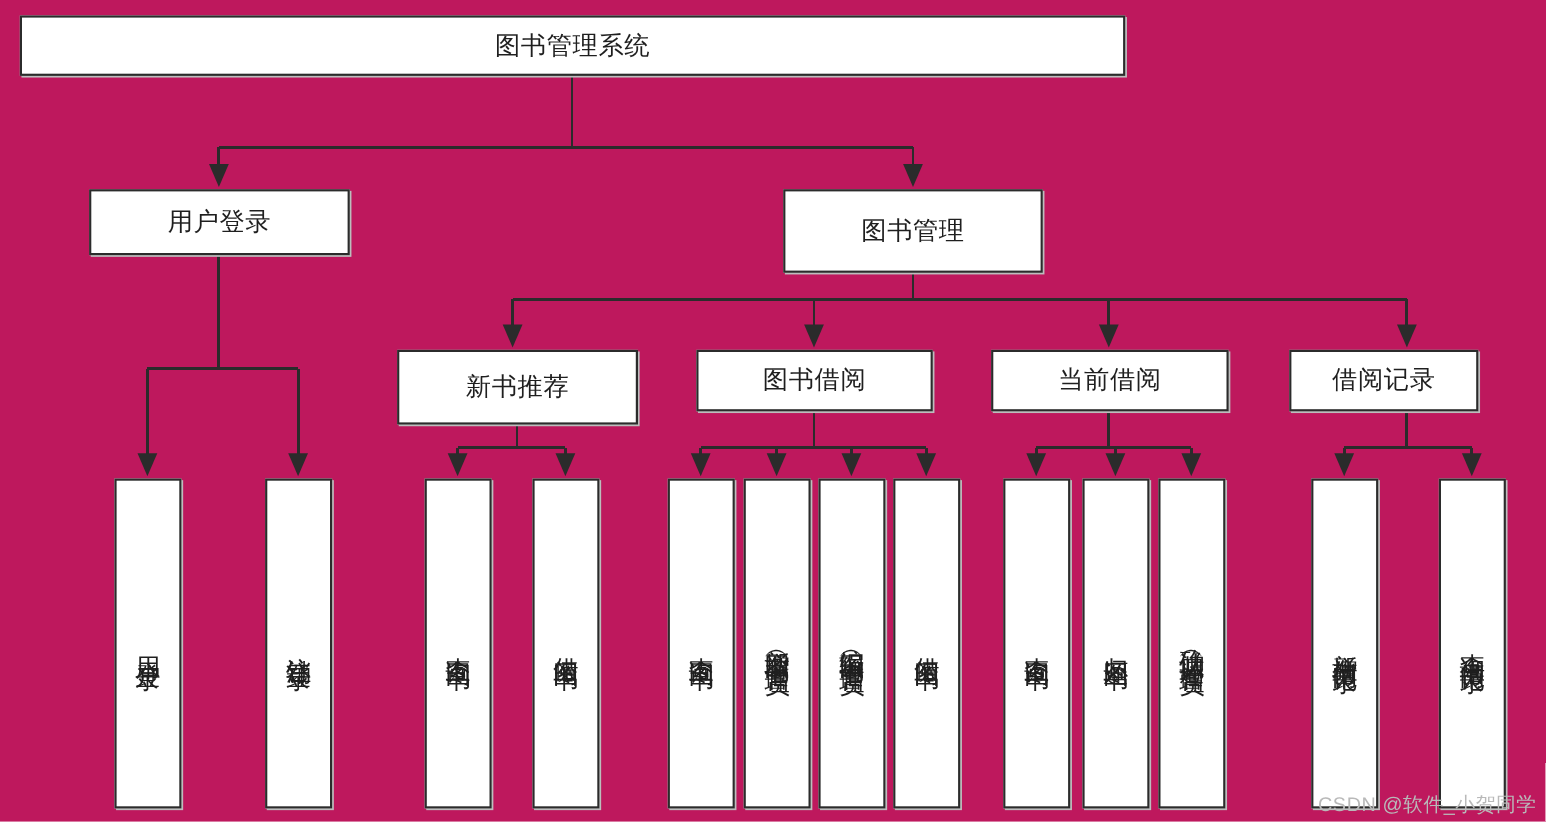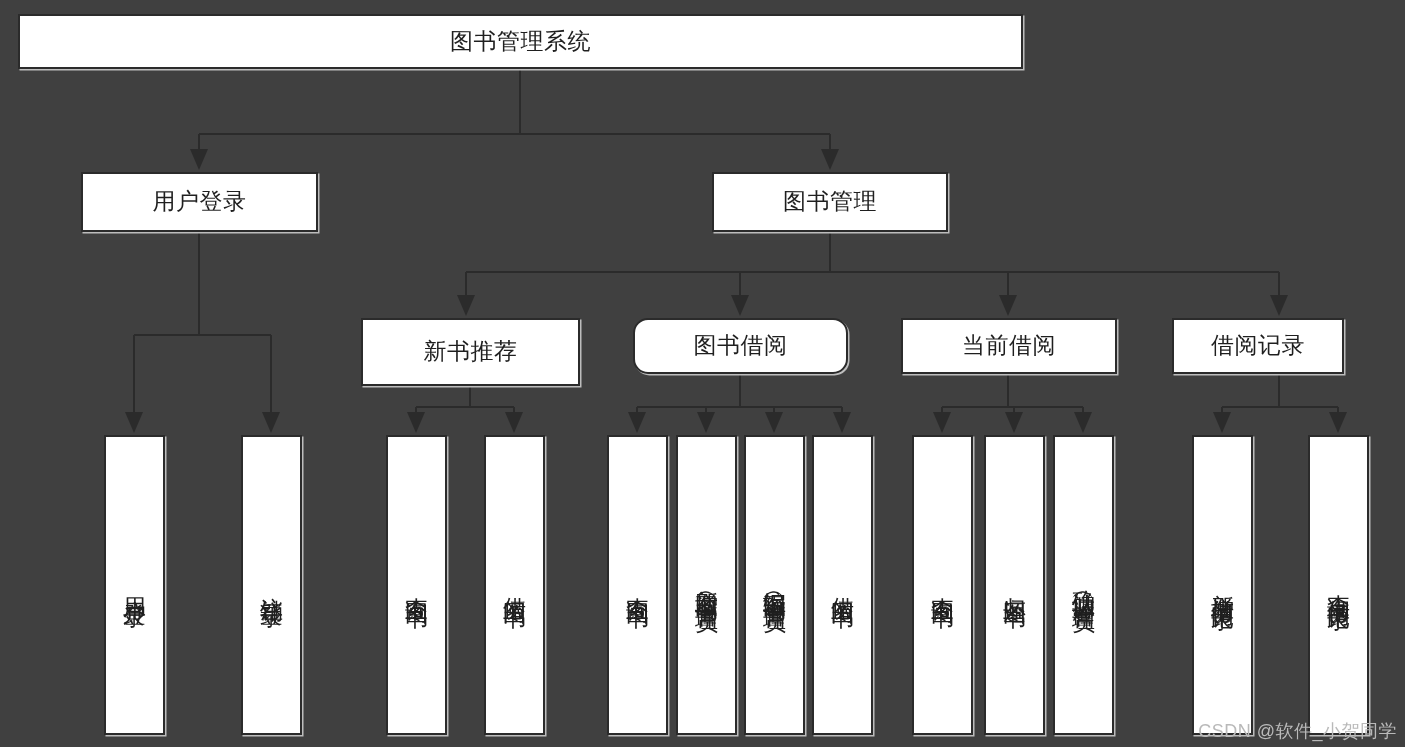--- a/index.html
+++ b/index.html
@@ -7,21 +7,21 @@
     padding: 0;
     background: #ffffff;
   }
   body {
     font-family: "Liberation Sans", "DejaVu Sans", sans-serif;
   }
   #page {
     position: relative;
     width: 1405px;
     height: 747px;
-    background: #404040;
+    background: #be185d;
     overflow: hidden;
   }
   #diagram-svg {
     position: absolute;
     left: 0;
     top: 0;
     width: 1405px;
     height: 747px;
     display: block;
   }
@@ -128,27 +128,27 @@
       <polygon points="1329,412 1347,412 1338,433" fill="#2b2b2b"></polygon>
     </svg>
 
   <div id="nodes-layer">
       <div class="node-box root" style="left: 18px; top: 14px; width: 1005px; height: 55px;">
         <span class="node-label">图书管理系统</span>
       </div>
       <div class="node-box level2" style="left: 81px; top: 172px; width: 237px; height: 60px;">
         <span class="node-label">用户登录</span>
       </div>
-      <div class="node-box level2" style="left: 712px; top: 172px; width: 236px; height: 60px;">
+      <div class="node-box level2" style="left: 712px; top: 172px; width: 236px; height: 76px;">
         <span class="node-label">图书管理</span>
       </div>
       <div class="node-box level3" style="left: 361px; top: 318px; width: 219px; height: 68px;">
         <span class="node-label">新书推荐</span>
       </div>
-      <div class="node-box level3" style="left: 633px; top: 318px; width: 215px; height: 56px; border-radius: 15px;">
+      <div class="node-box level3" style="left: 633px; top: 318px; width: 215px; height: 56px;">
         <span class="node-label">图书借阅</span>
       </div>
       <div class="node-box level3" style="left: 901px; top: 318px; width: 216px; height: 56px;">
         <span class="node-label">当前借阅</span>
       </div>
       <div class="node-box level3" style="left: 1172px; top: 318px; width: 172px; height: 56px;">
         <span class="node-label">借阅记录</span>
       </div>
       <div class="node-box leaf vertical" style="left: 104px; top: 435px; width: 61px; height: 300px;">
         <span class="node-label">用户登录</span>

